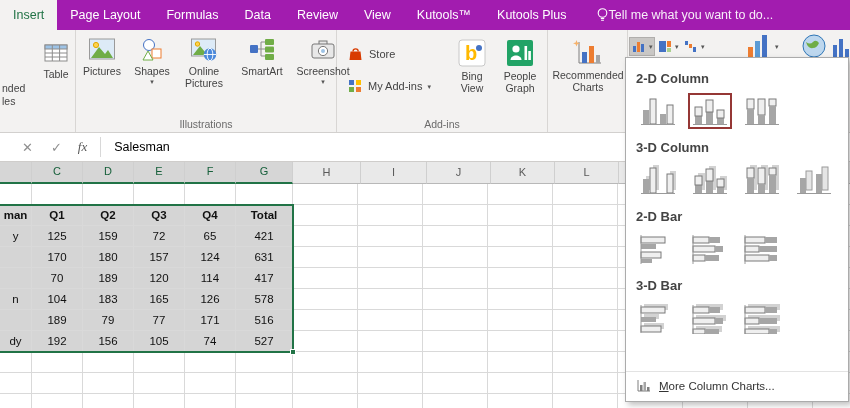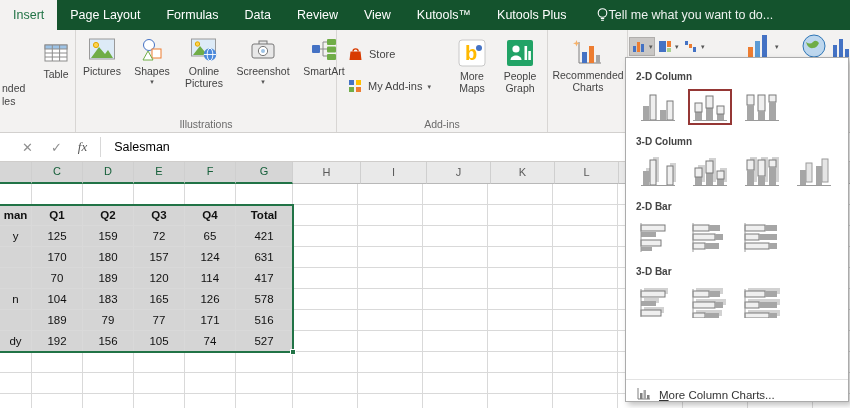--- a/index.html
+++ b/index.html
@@ -1,20 +1,20 @@
 <!DOCTYPE html>
 <html><head>
 <meta charset="utf-8">
 <style>
 *{margin:0;padding:0;box-sizing:border-box}
 body{background:#fff;font-family:"Liberation Sans",sans-serif}
 .app{position:relative;width:850px;height:408px;overflow:hidden;background:#fff;color:#262626;font-size:12px}
 
 
-.tabbar{position:absolute;left:0;top:0;width:850px;height:30px;background:#14532d;display:flex;align-items:stretch}
+.tabbar{position:absolute;left:0;top:0;width:850px;height:30px;background:#a21caf;display:flex;align-items:stretch}
 .tab{padding:0 13px;line-height:30px;font-size:12.5px;color:#fff;white-space:nowrap}
 .tab.active{background:#f3f2f1;color:#217346}
 .tellme{display:flex;align-items:center;margin-left:16px;color:rgba(255,255,255,.92);font-size:12.5px;white-space:nowrap}
 
 
 .ribbon{position:absolute;left:0;top:30px;width:850px;height:103px;background:#f3f2f1;border-bottom:1px solid #d2d0ce}
 .grp{position:absolute;top:0;height:100%;border-right:1px solid #d8d6d4}
 .grp-label{position:absolute;bottom:2px;left:0;width:100%;text-align:center;font-size:10.5px;color:#6b6b6b}
 .bb{display:flex;flex-direction:column;align-items:center;padding-top:5px}
 .bb .lbl{font-size:10.5px;line-height:12px;color:#444;text-align:center;margin-top:3px}
@@ -43,25 +43,25 @@
 .s{background:#d5d5d5}
 .hdr .c{font-weight:bold}
 .fill{flex:1;border-bottom:1px solid #d9d9d9;background:repeating-linear-gradient(to right,transparent 0 64px,#d9d9d9 64px 65px)}
 .w0{width:32px}.w1,.w2,.w3,.w4{width:51px}.w5{width:57px}
 .w6{width:68px}.w7{width:66px}.w8,.w9,.w10{width:64px}
 .selbox{position:absolute;left:0;top:42px;width:294px;height:149px;border:2px solid #217346;border-left:none;pointer-events:none;z-index:4}
 .handle{position:absolute;right:-4px;bottom:-4px;width:6px;height:6px;background:#217346;border:1px solid #fff;pointer-events:auto}
 
 
 .menu{position:absolute;left:625px;top:57px;width:224px;height:345px;background:#fff;border:1px solid #ababab;box-shadow:3px 3px 6px rgba(0,0,0,.25);padding:2px 8px;z-index:10}
-.mtitle{font-size:10px;font-weight:bold;color:#444;margin:11px 2px 7px}
+.mtitle{font-size:13px;font-weight:bold;color:#444;margin:11px 2px 7px}
 .mrow{display:flex;gap:8px;margin:0 2px 4px}
 .thumb{width:44px;height:36px;display:flex;align-items:center;justify-content:center;border:1px solid transparent}
 .thumb.selth{border:2px solid #953735}
-.mfooter{position:absolute;left:0;bottom:0;width:100%;padding:7px 10px 0;border-top:1px solid #e3e3e3;display:flex;align-items:flex-end;gap:8px;font-size:11.5px;color:#333}
+.mfooter{position:absolute;left:0;bottom:0;width:100%;padding:7px 10px 8px;border-top:1px solid #e3e3e3;display:flex;align-items:center;gap:8px;font-size:11.5px;color:#333}
 .mfooter span{display:inline-block}
 .mfooter span::first-letter{text-decoration:underline}
 </style>
 </head>
 <body>
 
 <div class="app">
 
   <div class="tabbar">
     <div class="tab active">Insert</div>
@@ -121,40 +121,40 @@
           <svg width="28" height="25" viewBox="0 0 28 25">
             <rect x="1.5" y="2" width="24" height="17" fill="#ddebf7" stroke="#9a9a9a"></rect>
             <circle cx="7.5" cy="7" r="2.2" fill="#ffd34d" stroke="#e0a800"></circle>
             <path d="M3 18 L10 9 L15 15 L17 12 L21 18 Z" fill="#70ad47"></path>
             <circle cx="20" cy="17.5" r="6.2" fill="#4a89dc"></circle>
             <ellipse cx="20" cy="17.5" rx="2.8" ry="6.2" fill="none" stroke="#fff" stroke-width=".9"></ellipse>
             <path d="M13.8 17.5 H26.2" stroke="#fff" stroke-width=".9"></path>
           </svg>
           <div class="lbl">Online Pictures</div>
         </div>
-        <div class="bb" style="width:54px">
-          <svg width="28" height="25" viewBox="0 0 28 25">
-            <rect x="10" y="4" width="8" height="5" fill="#e8e8e8" stroke="#777"></rect>
-            <rect x="3" y="7" width="22" height="14" rx="2" fill="#e8e8e8" stroke="#777"></rect>
-            <circle cx="14" cy="14" r="4.6" fill="#fff" stroke="#777"></circle>
-            <circle cx="14" cy="14" r="2" fill="#9dc3e6"></circle>
-          </svg>
-          <div class="lbl">Screenshot</div>
-          <div class="caret">▾</div>
-        </div>
         <div class="bb" style="width:52px">
           <svg width="28" height="25" viewBox="0 0 28 25">
             <path d="M10 12 H17 M13 5 H17 M13 19 H17 M13 5 V19" stroke="#8a8a8a" fill="none"></path>
             <rect x="2" y="8" width="8" height="8" rx="1" fill="#4472c4"></rect>
             <rect x="17" y="2" width="9" height="6" rx="1" fill="#70ad47"></rect>
             <rect x="17" y="9.5" width="9" height="6" rx="1" fill="#70ad47"></rect>
             <rect x="17" y="17" width="9" height="6" rx="1" fill="#70ad47"></rect>
           </svg>
           <div class="lbl">SmartArt</div>
         </div>
+        <div class="bb" style="width:54px">
+          <svg width="28" height="25" viewBox="0 0 28 25">
+            <rect x="10" y="4" width="8" height="5" fill="#e8e8e8" stroke="#777"></rect>
+            <rect x="3" y="7" width="22" height="14" rx="2" fill="#e8e8e8" stroke="#777"></rect>
+            <circle cx="14" cy="14" r="4.6" fill="#fff" stroke="#777"></circle>
+            <circle cx="14" cy="14" r="2" fill="#9dc3e6"></circle>
+          </svg>
+          <div class="lbl">Screenshot</div>
+          <div class="caret">▾</div>
+        </div>
       </div>
       <div class="grp-label">Illustrations</div>
     </div>
 
     <div class="grp" style="left:337px;width:211px">
       <div class="sb" style="left:10px;top:16px">
         <svg width="17" height="16" viewBox="0 0 17 16">
           <path d="M6 5.5 a2.6 2.6 0 0 1 5.2 0" fill="none" stroke="#d83b01" stroke-width="1.3"></path>
           <path d="M3.5 5.5 h10 l1 8.5 h-12 z" fill="#d83b01"></path>
         </svg>
@@ -169,21 +169,21 @@
         </svg>
         <span>My Add-ins</span>
         <span class="caret">▾</span>
       </div>
       <div class="bb" style="position:absolute;left:112px;top:4px;width:46px">
         <svg width="28" height="28" viewBox="0 0 28 28">
           <rect x="1" y="1" width="26" height="26" rx="3" fill="#fff" stroke="#c8c8c8"></rect>
           <text x="7" y="21" style="font:bold 20px 'Liberation Sans',sans-serif" fill="#ffb900">b</text>
           <circle cx="21" cy="9" r="3" fill="#4472c4"></circle>
         </svg>
-        <div class="lbl">More Maps</div>
+        <div class="lbl">Bing View</div>
       </div>
       <div class="bb" style="position:absolute;left:160px;top:4px;width:46px">
         <svg width="28" height="28" viewBox="0 0 28 28">
           <rect x="1" y="1" width="26" height="26" rx="2" fill="#21a366"></rect>
           <circle cx="10" cy="10" r="3.6" fill="#fff"></circle>
           <path d="M4.5 21 c0 -6 11 -6 11 0 z" fill="#fff"></path>
           <rect x="18.5" y="7" width="2.6" height="14" fill="#fff"></rect>
           <rect x="22.3" y="12" width="2.6" height="9" fill="#fff"></rect>
         </svg>
         <div class="lbl">People Graph</div>

